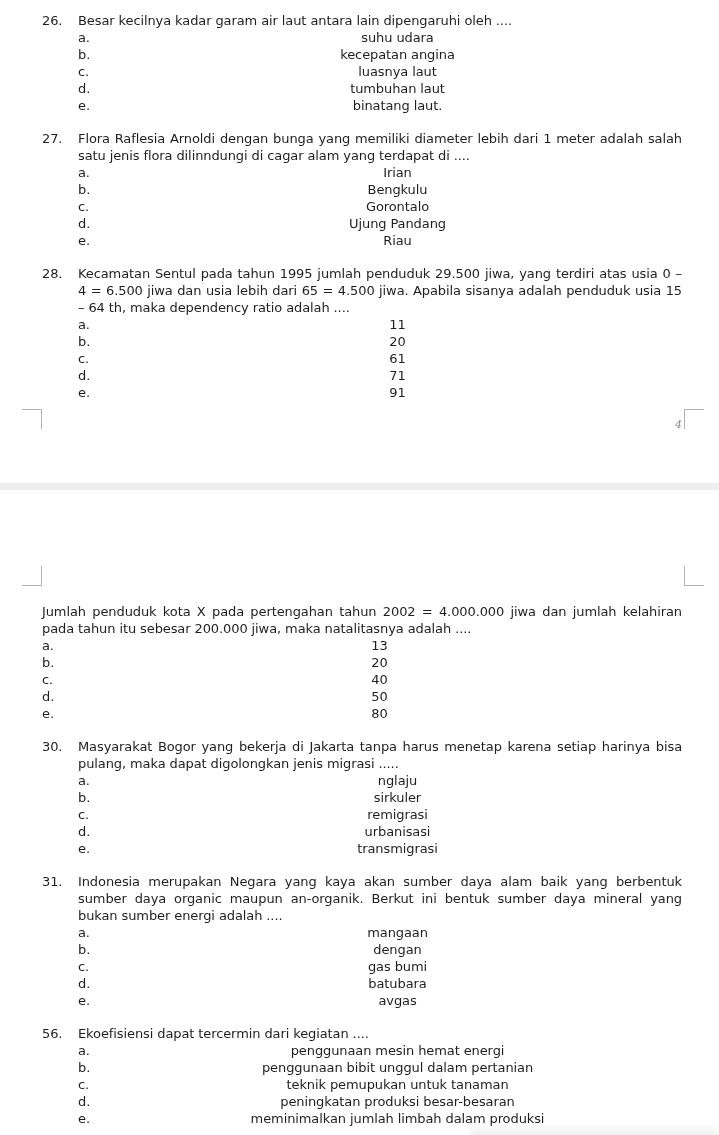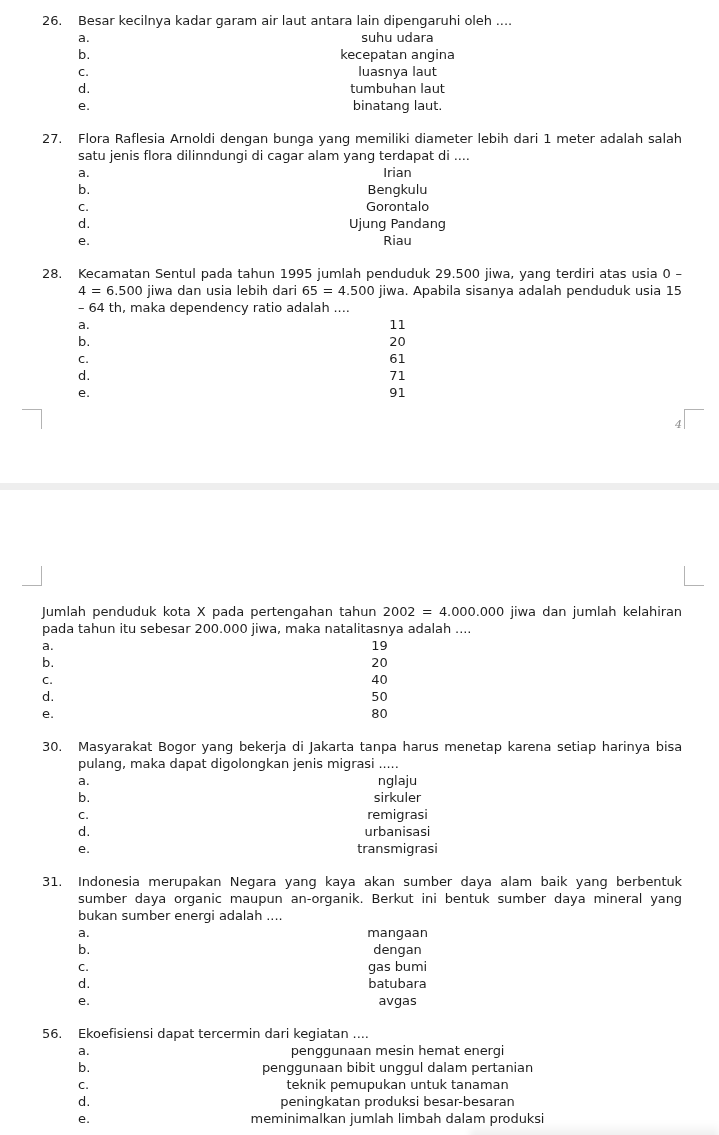--- a/index.html
+++ b/index.html
@@ -162,21 +162,21 @@
 
   <span class="mark mark-ul"></span>
   <span class="mark mark-ur"></span>
 
   <section class="page-body" id="page2">
       <div class="question">
         <div class="q-body">
           <div class="q-text">Jumlah penduduk kota X pada pertengahan tahun 2002 = 4.000.000 jiwa dan jumlah kelahiran pada tahun itu sebesar 200.000 jiwa, maka natalitasnya adalah ....</div>
           <div class="option">
             <span class="opt-letter">a.</span>
-            <span class="opt-text">19</span>
+            <span class="opt-text">13</span>
           </div>
           <div class="option">
             <span class="opt-letter">b.</span>
             <span class="opt-text">20</span>
           </div>
           <div class="option">
             <span class="opt-letter">c.</span>
             <span class="opt-text">40</span>
           </div>
           <div class="option">

